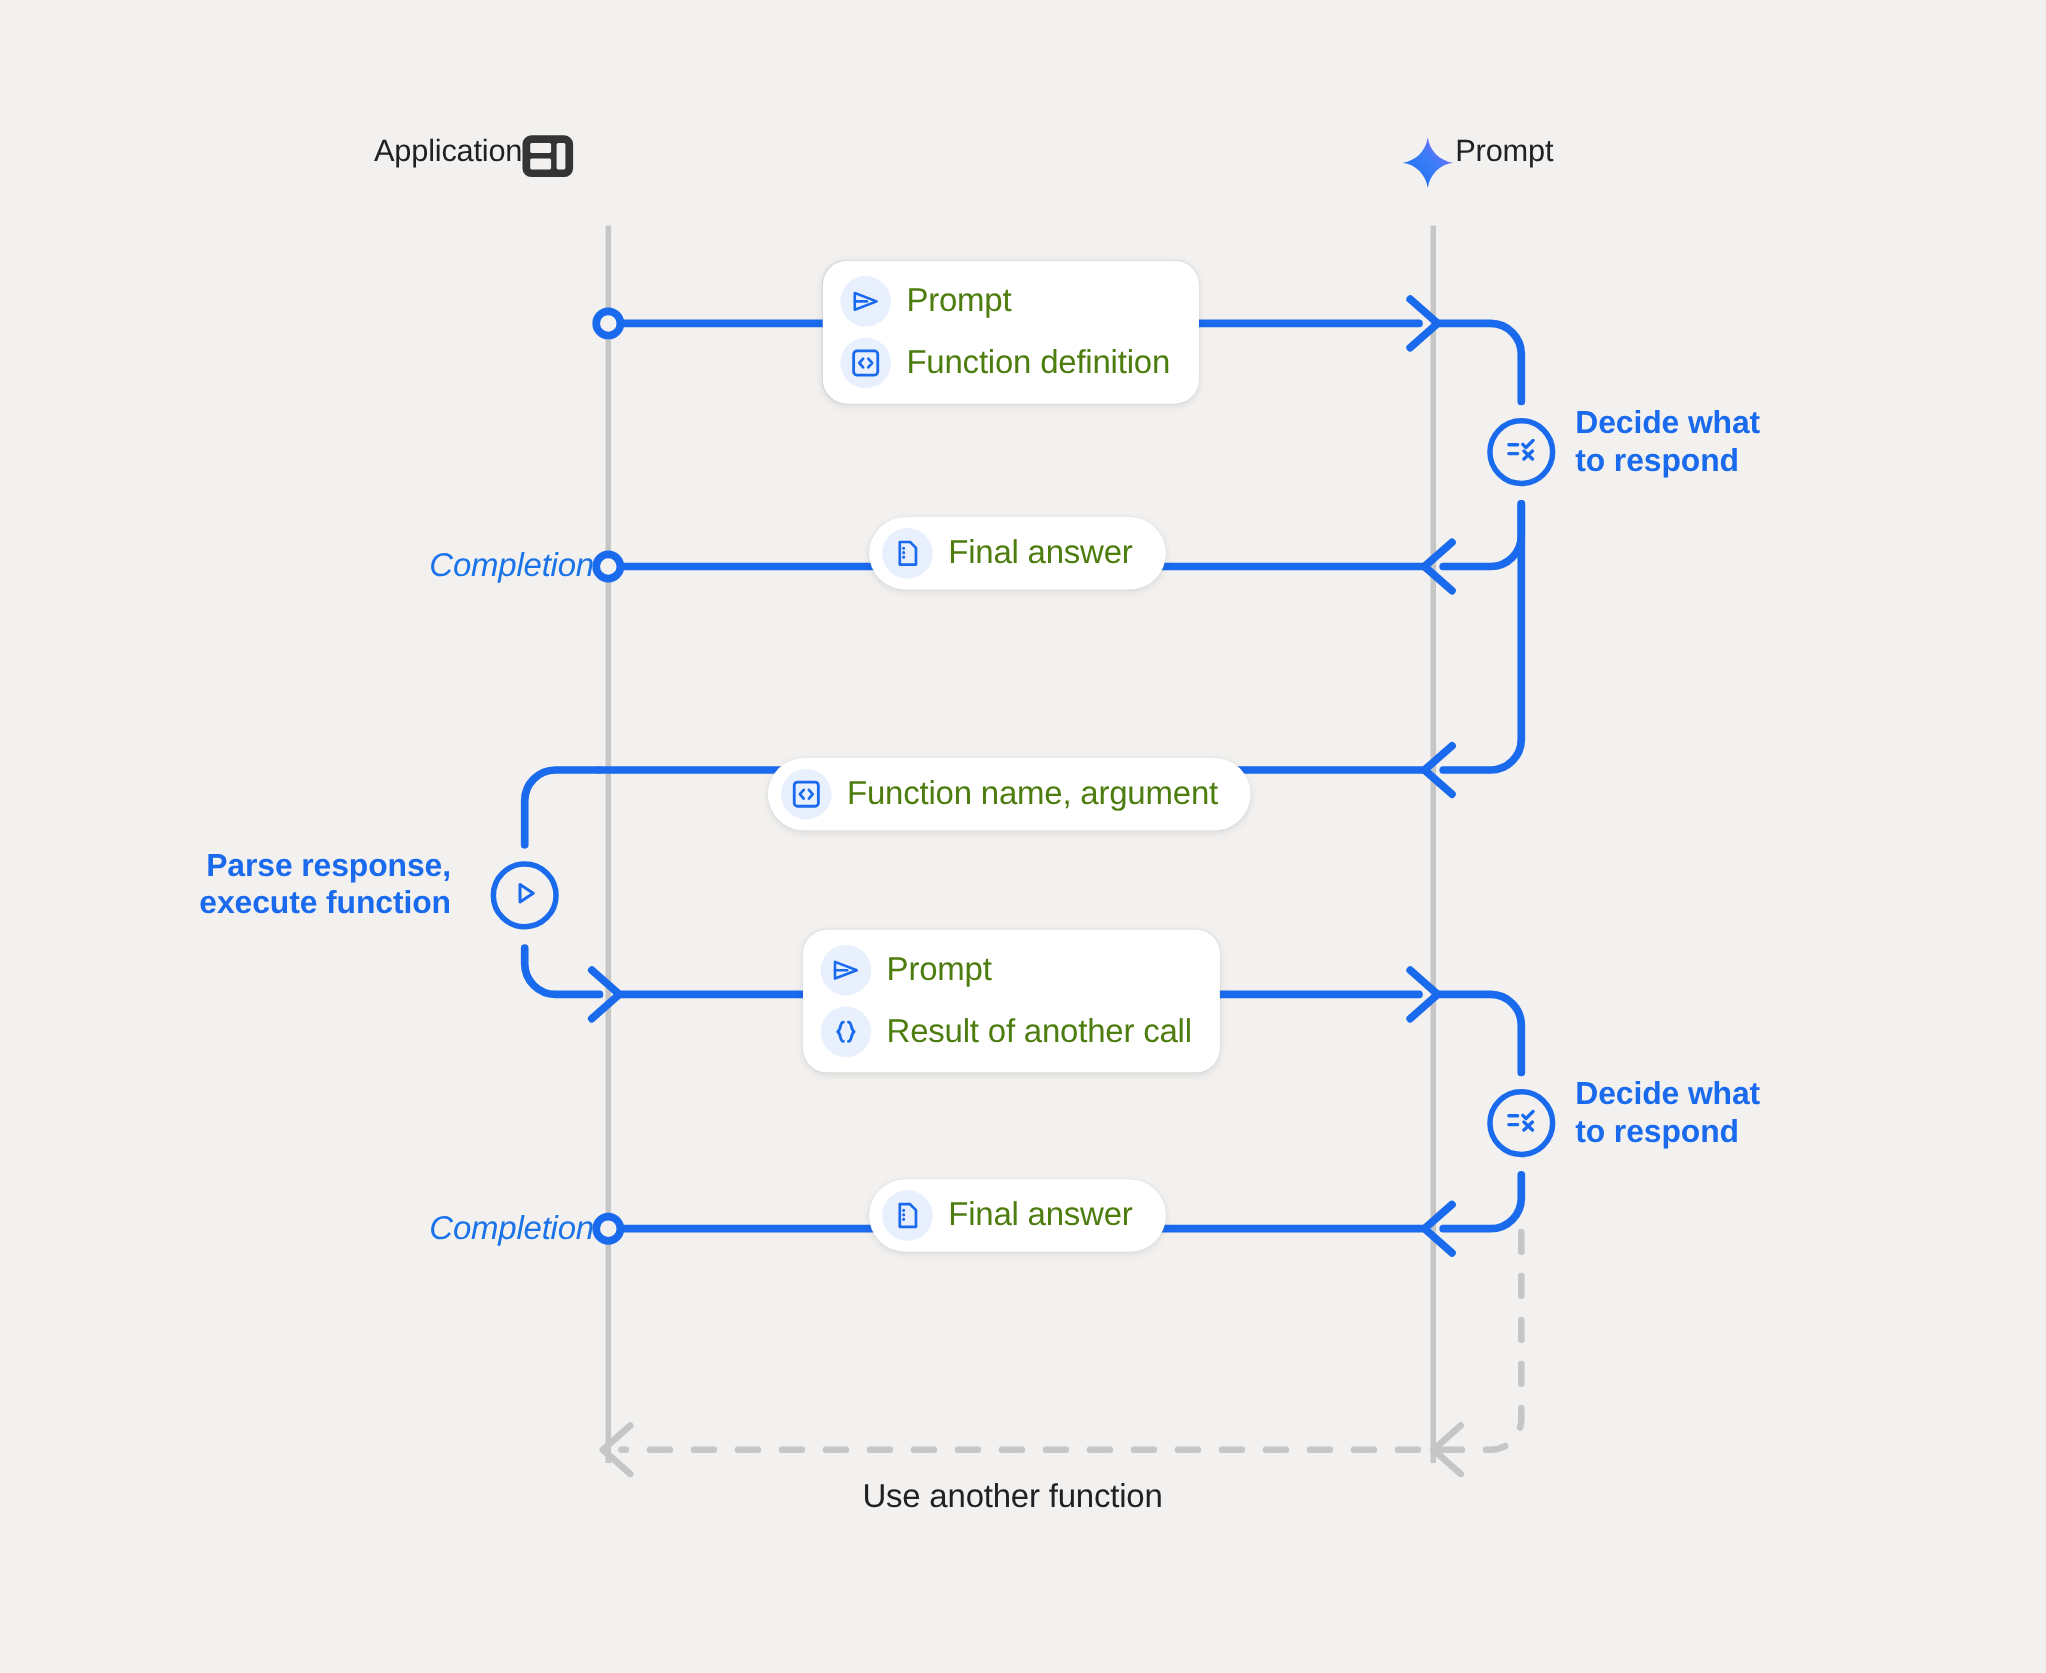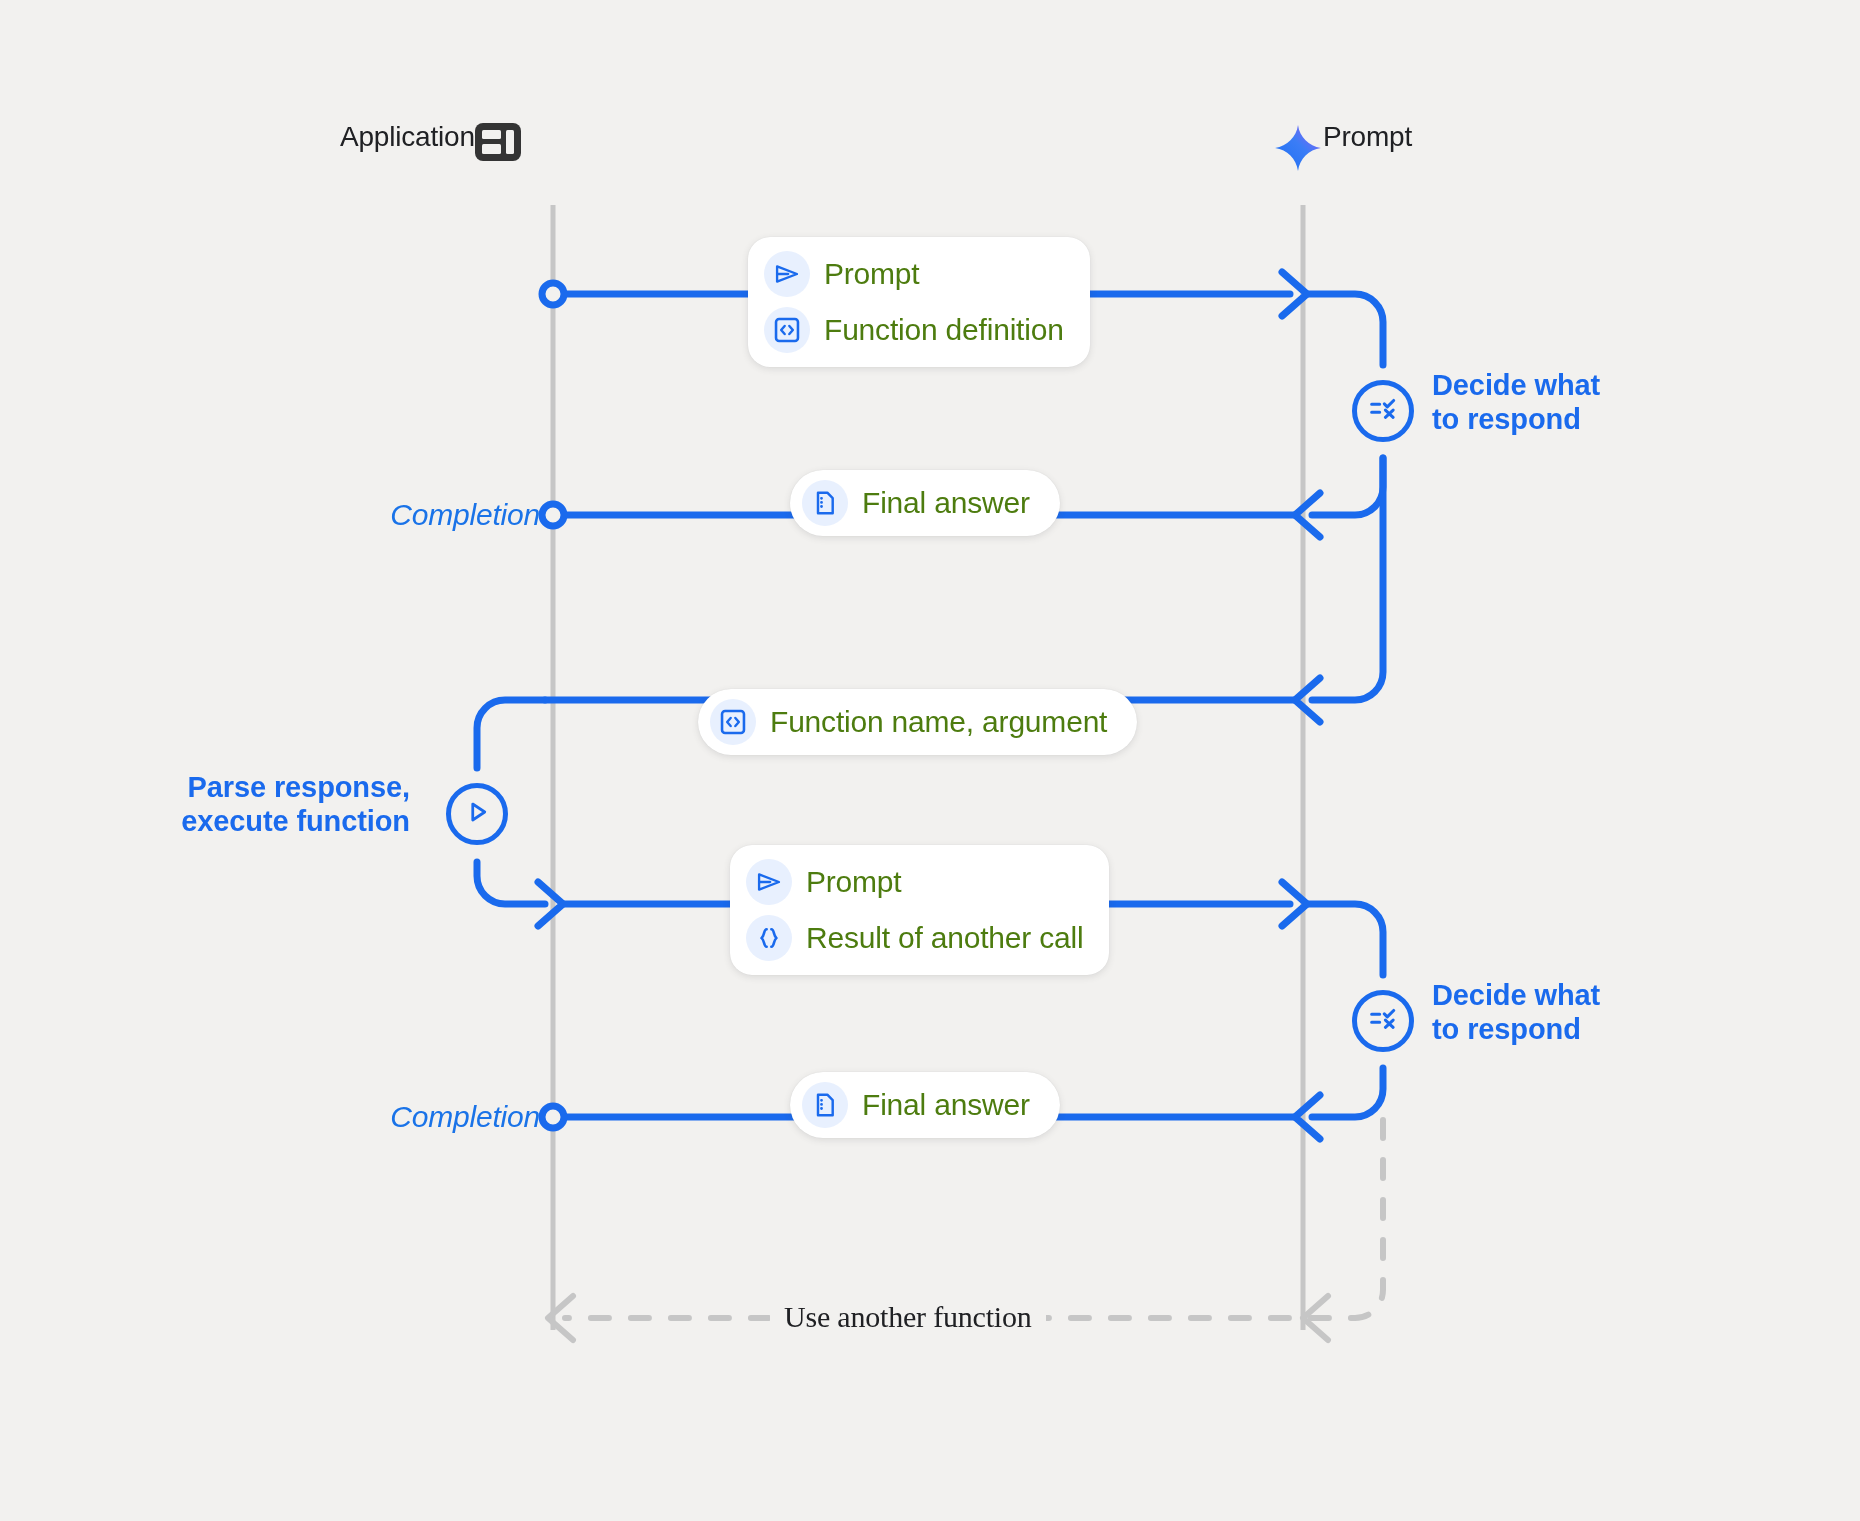--- a/index.html
+++ b/index.html
@@ -279,15 +279,15 @@
       <svg viewBox="0 0 24 24" width="32" height="32" fill="none" stroke="#1a6aed" stroke-width="2.3" stroke-linecap="round" stroke-linejoin="round">
         <path d="M3.5 8.5 H9.5 M3.5 14.5 H9.5"></path>
         <path d="M13 8.2 L15.2 10.4 L20 5.6"></path>
         <path d="M13.8 12.8 L19.6 18.2 M19.6 12.8 L13.8 18.2"></path>
       </svg>
     </span>
   </div>
   <div class="note" style="left:1432px; top:978px;">Decide what
 to respond</div>
 
-  <div class="loop-label" style="left:770px; top:1300px;font-family:Liberation Serif, serif;">Use another function</div>
+  <div class="loop-label" style="left:770px; top:1344px;">Use another function</div>
 
 </div>
 
 </body></html>

